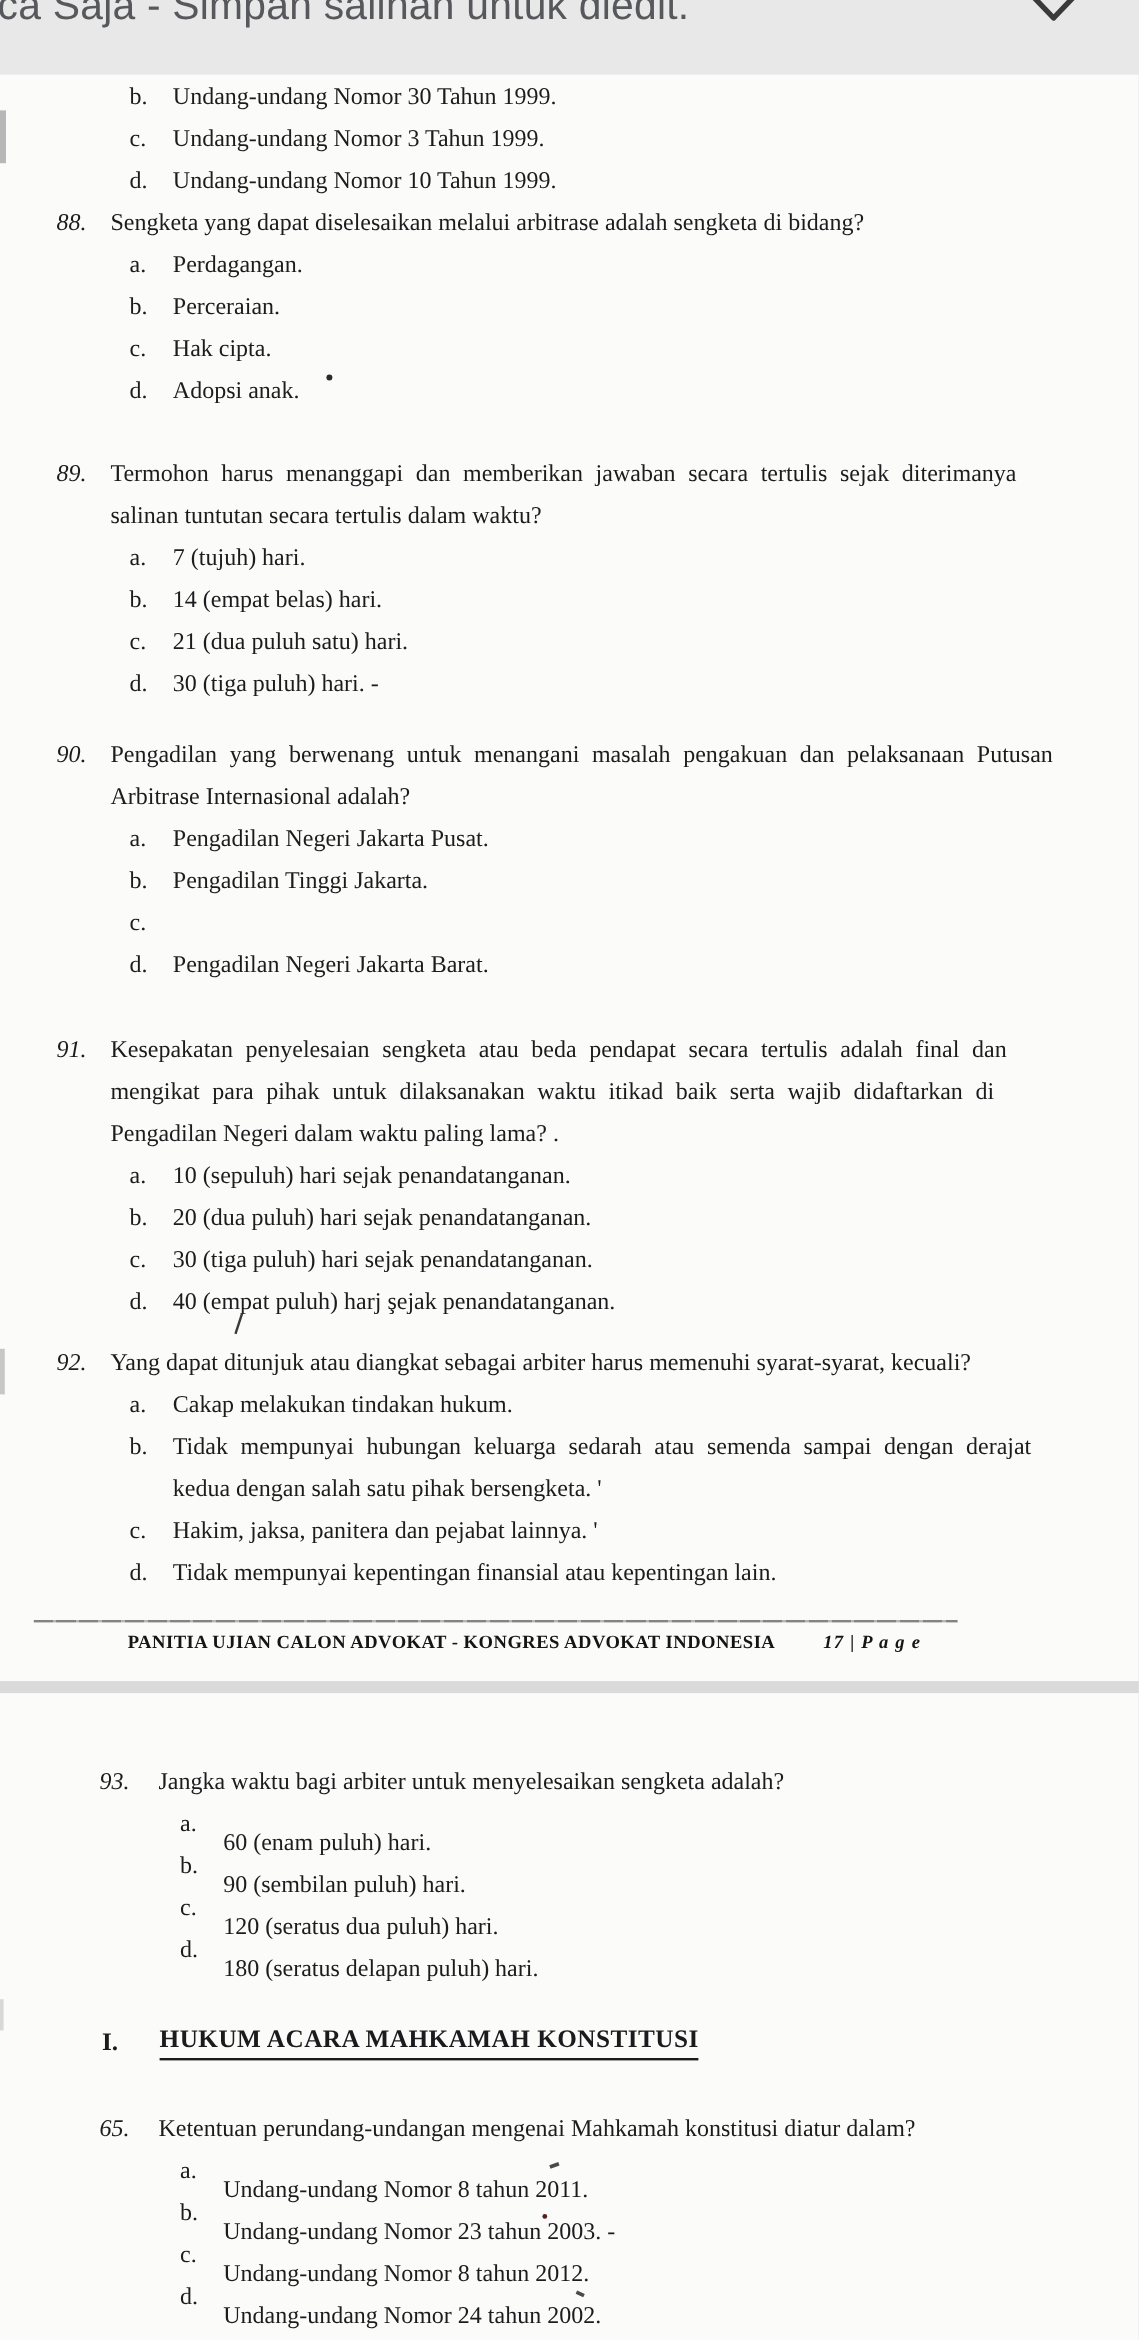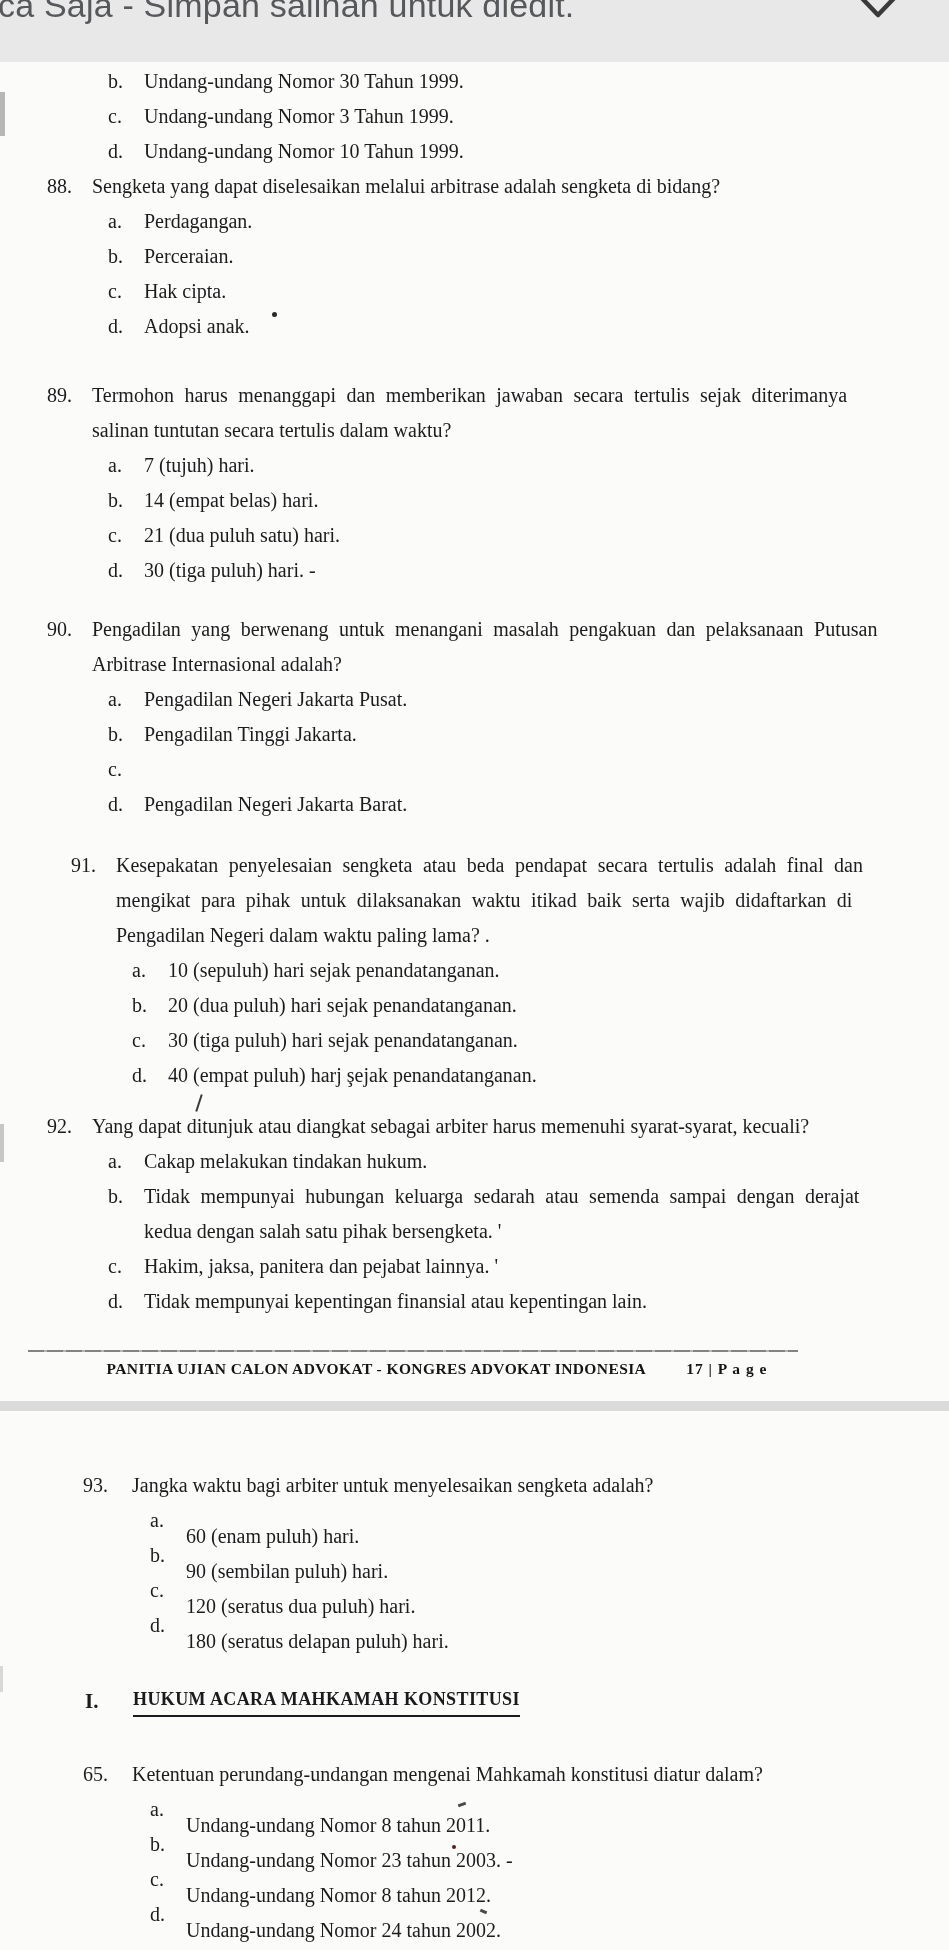--- a/index.html
+++ b/index.html
@@ -41,35 +41,35 @@
   .page-gap { position: absolute; top: 1401px; left: 0; width: 949px; height: 10px; background: #dadadb; }
   .page2 { top: 1411px; height: 697px; padding-top: 57px; box-sizing: border-box; padding-left: 28px; }
 
   
   .line {
     position: relative;
     height: 35px; line-height: 35px;
     font-size: 20px; color: #1c1c1e;
     white-space: nowrap;
   }
-  .q-num  { position: absolute; left: 47px; }
+  .q-num  { position: absolute; left: 47px; font-style: italic; }
   .q-text { position: absolute; left: 92px; width: 775px; white-space: nowrap; }
   .page2 .q-num { left: 55px; }
   .page2 .q-text { left: 104px; }
   .opt-letter { position: absolute; left: 108px; }
   .opt-text   { position: absolute; left: 144px; width: 725px; white-space: nowrap; }
   .page2 .opt-letter { left: 122px; }
   .page2 .opt-text   { left: 158px; margin-top: 16px; }
   .jst { word-spacing: 5.5px; }
 
   
   #p1-questions .question:nth-child(1) { margin-top: 0; }
   #p1-questions .question:nth-child(2) { margin-top: 34px; }
   #p1-questions .question:nth-child(3) { margin-top: 24px; }
-  #p1-questions .question:nth-child(4) { margin-top: 26px; padding-left: 24px; }
+  #p1-questions .question:nth-child(4) { margin-top: 36px; }
   #p1-questions .question:nth-child(5) { margin-top: 16px; }
   
   .section-heading { margin-top: 41px; }
   #p2-q94 .question { margin-top: 38px; }
 
   
   .footer-rule {
     position: absolute; top: 1288px; left: 28px;
     width: 770px; height: 2px;
     background: repeating-linear-gradient(90deg, #6e6e6e 0 16px, #a8a8a8 16px 19px);
@@ -77,31 +77,31 @@
   }
   .page-footer {
     position: absolute; top: 1294px; left: 0;
     width: 874px; height: 26px; line-height: 26px;
     text-align: center;
     font-weight: bold; font-size: 15.5px;
     letter-spacing: 0.4px;
     color: #151515;
     white-space: nowrap;
   }
-  .pagenum { margin-left: 40px; letter-spacing: 1px; }
+  .pagenum { margin-left: 40px; letter-spacing: 1px; font-style: italic; }
 
   
   .section-heading { position: relative; height: 35px; line-height: 35px; }
   .sh-numeral {
     position: absolute; left: 57px;
     font-weight: bold; font-size: 21px; color: #1b1b1d;
   }
   .sh-title {
     position: absolute; left: 105px;
-    font-weight: bold; font-size: 18px; color: #1b1b1d;
+    font-weight: bold; font-size: 21px; color: #1b1b1d;
     letter-spacing: 0.4px;
     border-bottom: 2px solid #1b1b1d;
     padding-bottom: 1px;
     line-height: 30px;
   }
 
   
   .scan-mark { position: absolute; pointer-events: none; }
   .art-dot1   { top: 312px; left: 272px; width: 5px; height: 5px; border-radius: 50%; background: #2a2a2c; }
   .art-slash  { top: 1094px; left: 198px; width: 2px; height: 18px; background: #3a3a3c; transform: rotate(18deg); }

